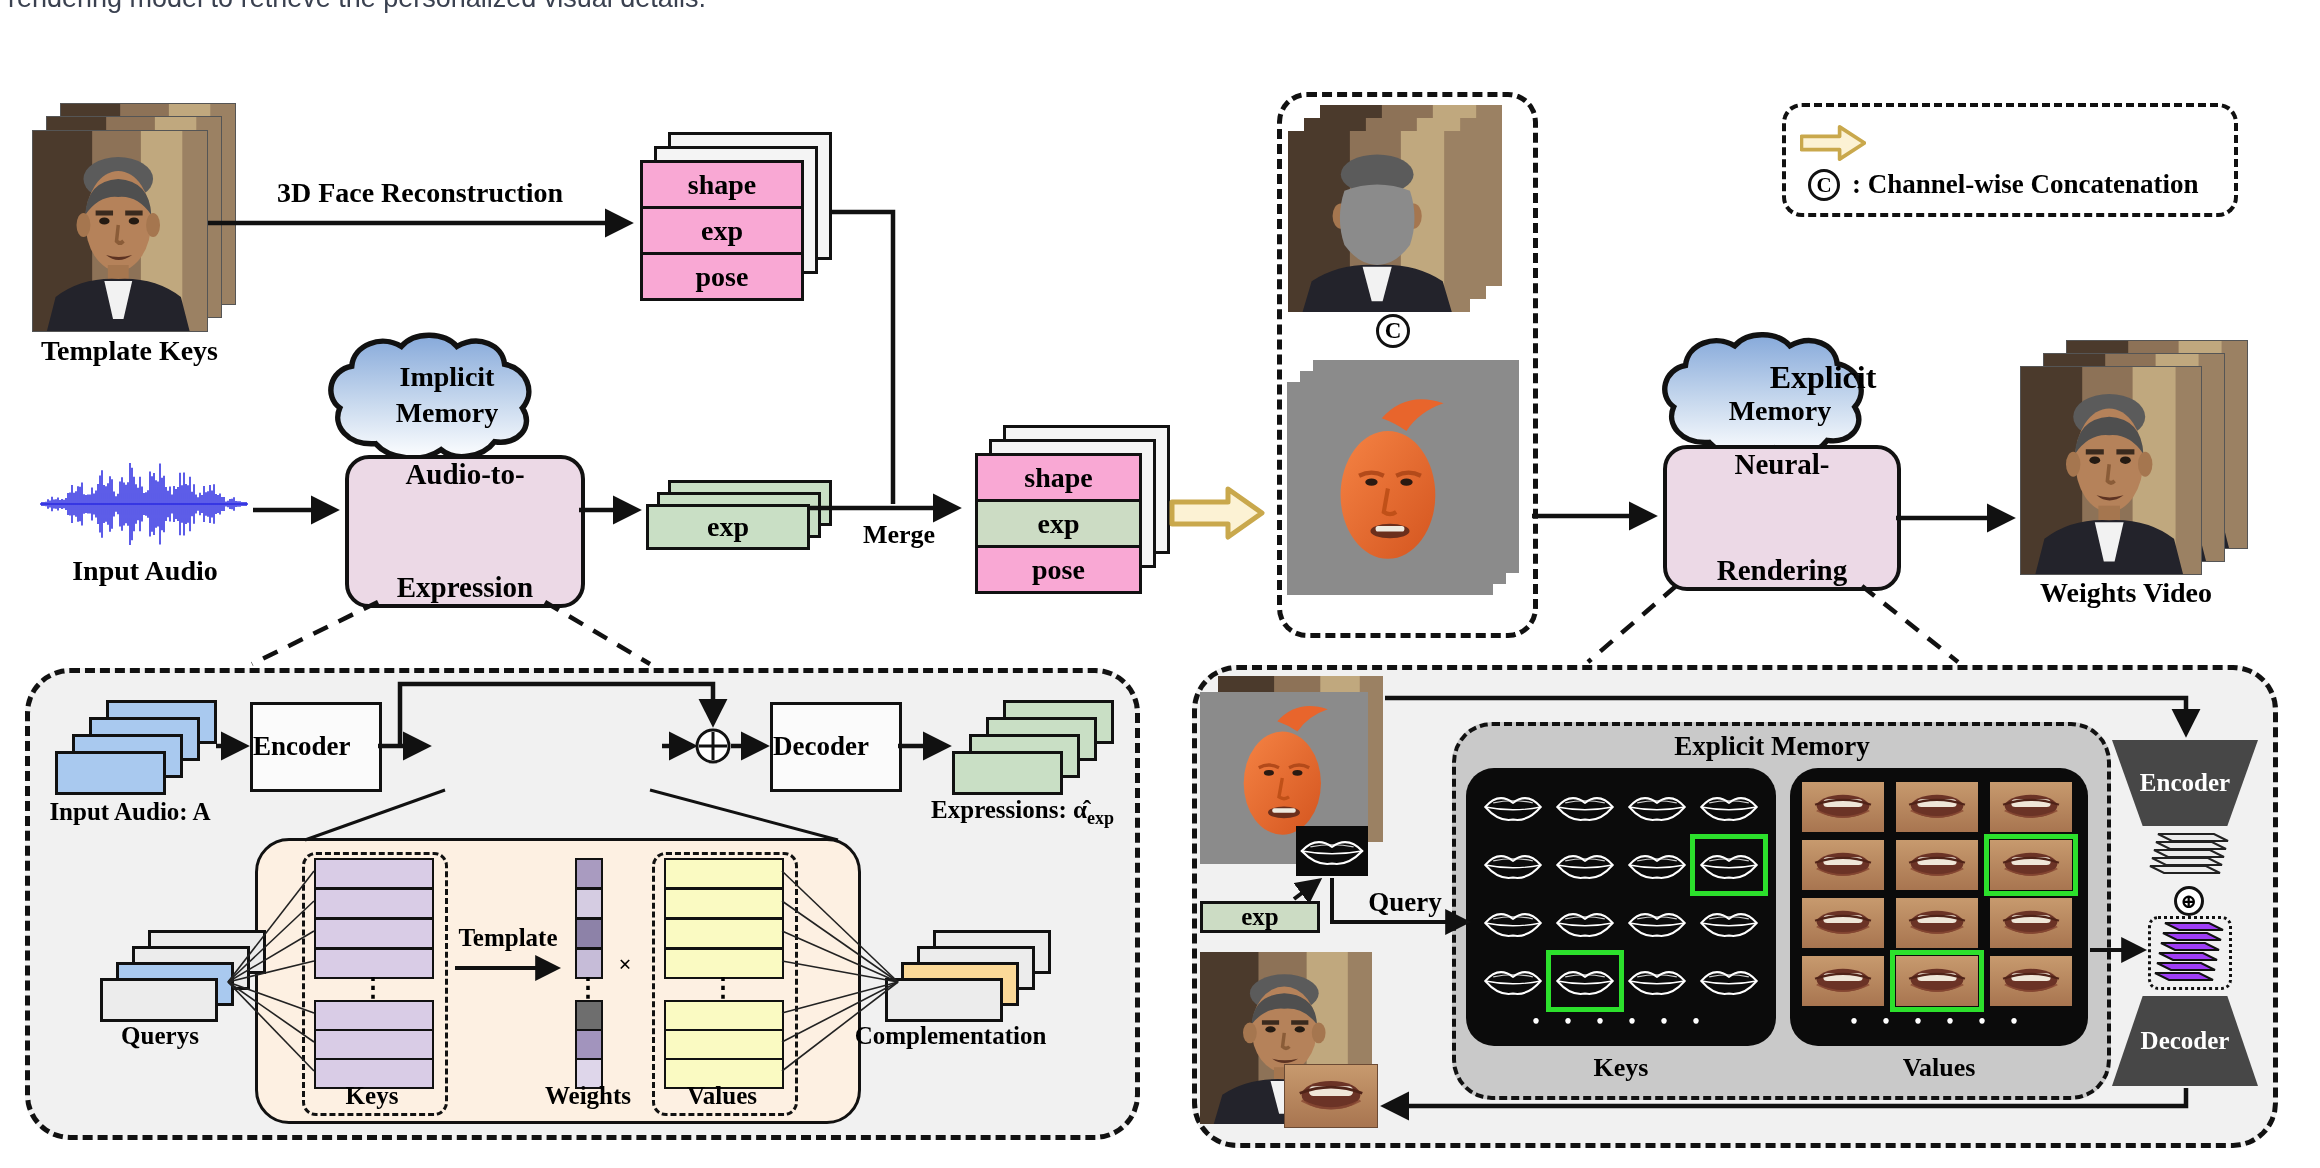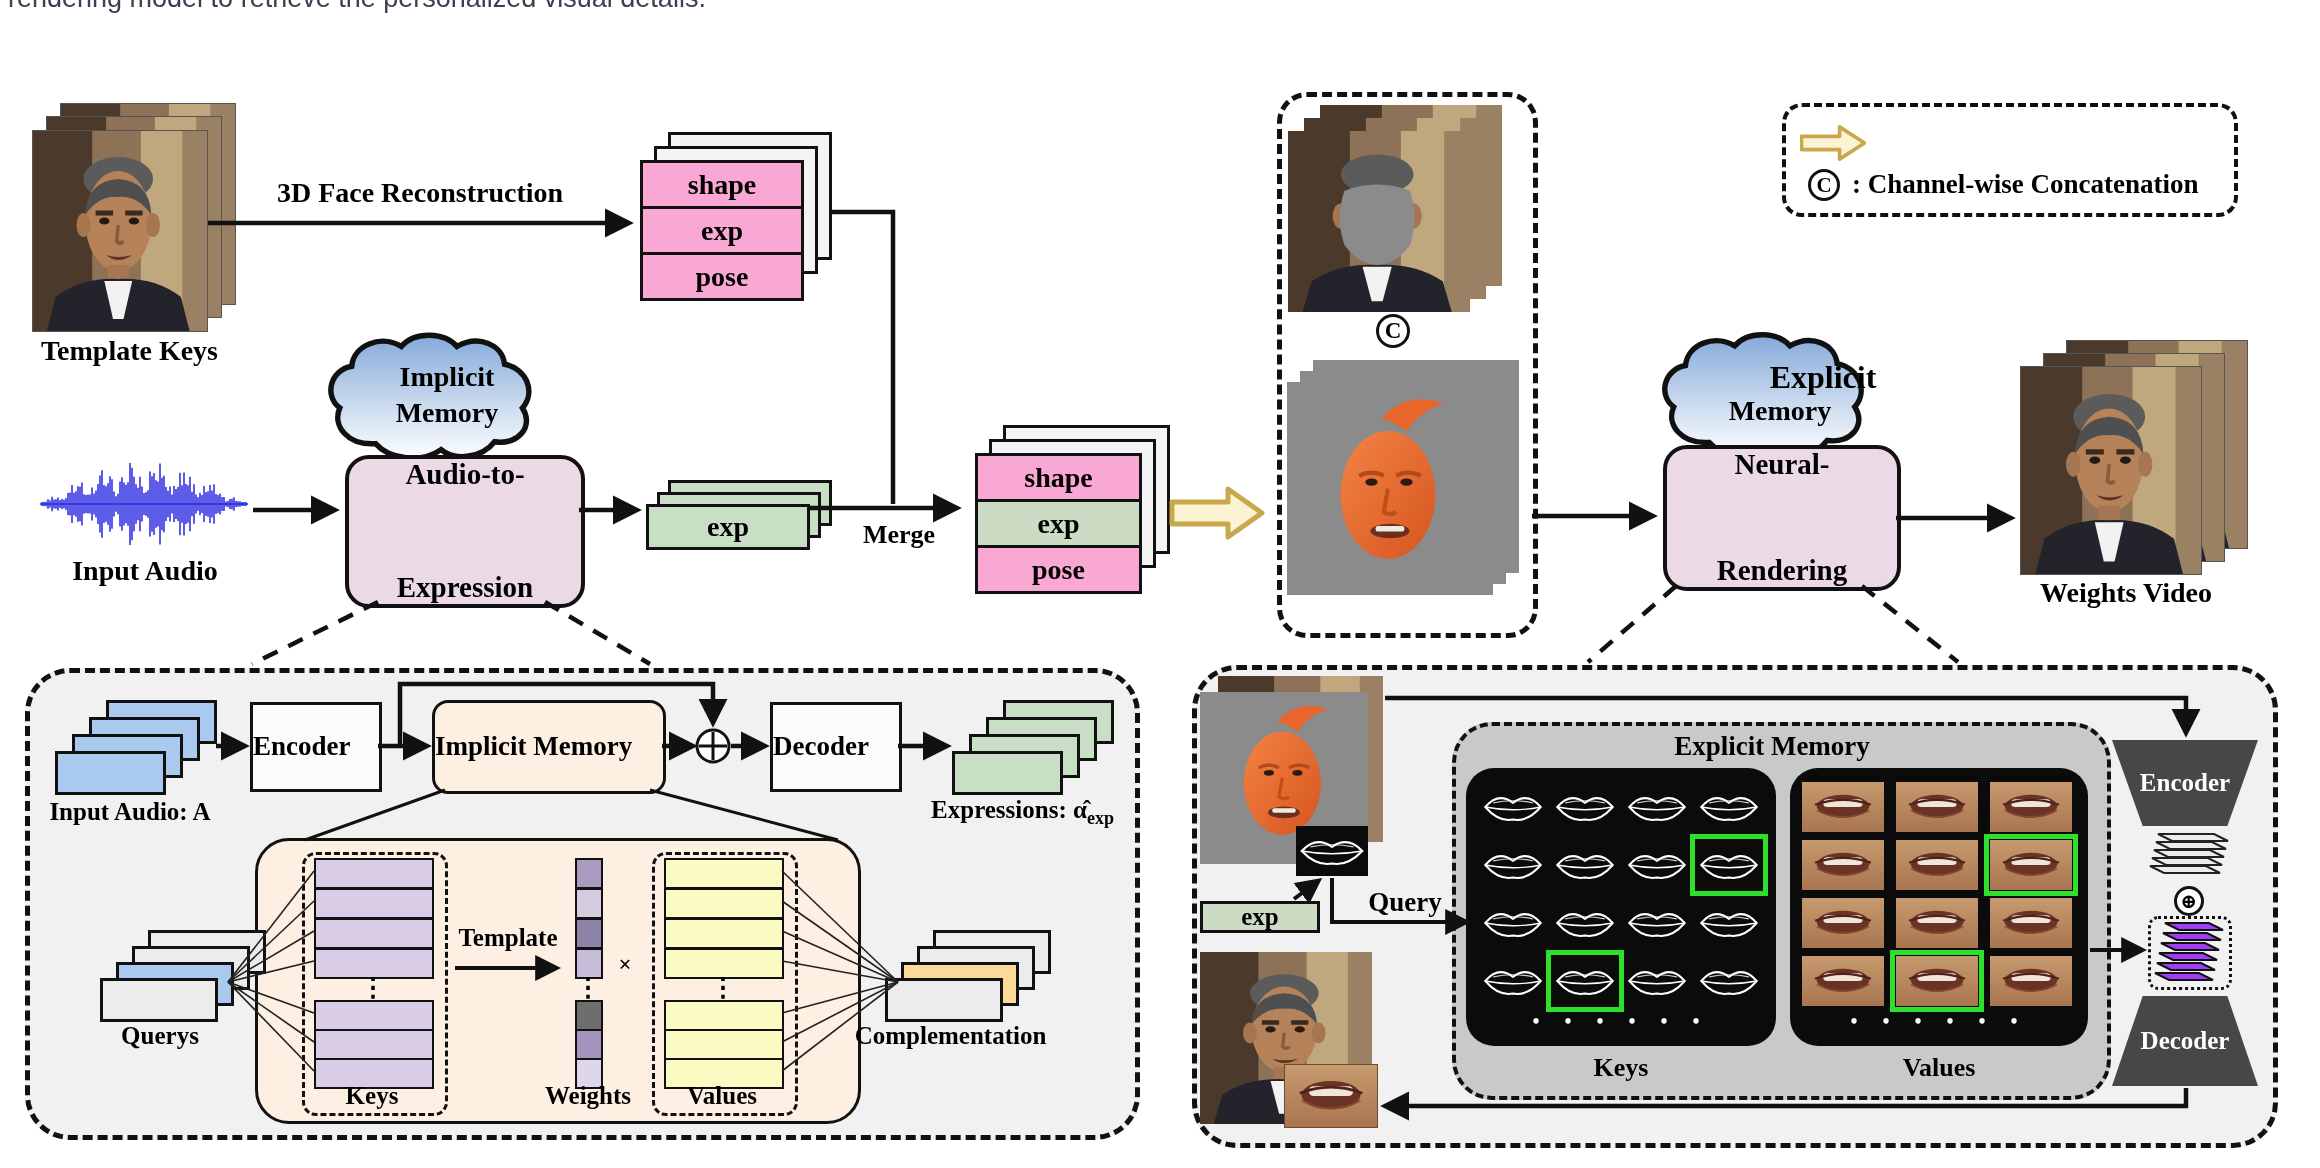--- a/index.html
+++ b/index.html
@@ -252,21 +252,20 @@
 
   <div class="abs" style="left:55px;top:700px;width:160px;height:92px;">
     <div class="card blue" style="left:51px;top:0;width:105px;height:38px;"></div>
     <div class="card blue" style="left:34px;top:17px;width:105px;height:38px;"></div>
     <div class="card blue" style="left:17px;top:34px;width:105px;height:38px;"></div>
     <div class="card blue" style="left:0;top:51px;width:105px;height:38px;"></div>
   </div>
   <div class="abs lbl" style="left:35px;top:798px;width:190px;font-size:25px;">Input Audio: A</div>
 
   <div class="box lbl" style="left:250px;top:702px;width:126px;height:84px;font-size:27px;">Encoder</div>
-  <div class="box peachbox lbl" style="left:432px;top:700px;width:228px;height:88px;font-size:27px;">Implicit Memory</div>
   <div class="box lbl" style="left:770px;top:702px;width:126px;height:84px;font-size:27px;">Decoder</div>
 
   <div class="abs" style="left:952px;top:700px;width:160px;height:92px;">
     <div class="card green" style="left:51px;top:0;width:105px;height:38px;"></div>
     <div class="card green" style="left:34px;top:17px;width:105px;height:38px;"></div>
     <div class="card green" style="left:17px;top:34px;width:105px;height:38px;"></div>
     <div class="card green" style="left:0;top:51px;width:105px;height:38px;"></div>
   </div>
   <div class="abs lbl" style="left:915px;top:796px;width:215px;font-size:25px;">
     <span>Expressions: </span><span>α̂</span><sub style="font-size:18px;">exp</sub>

